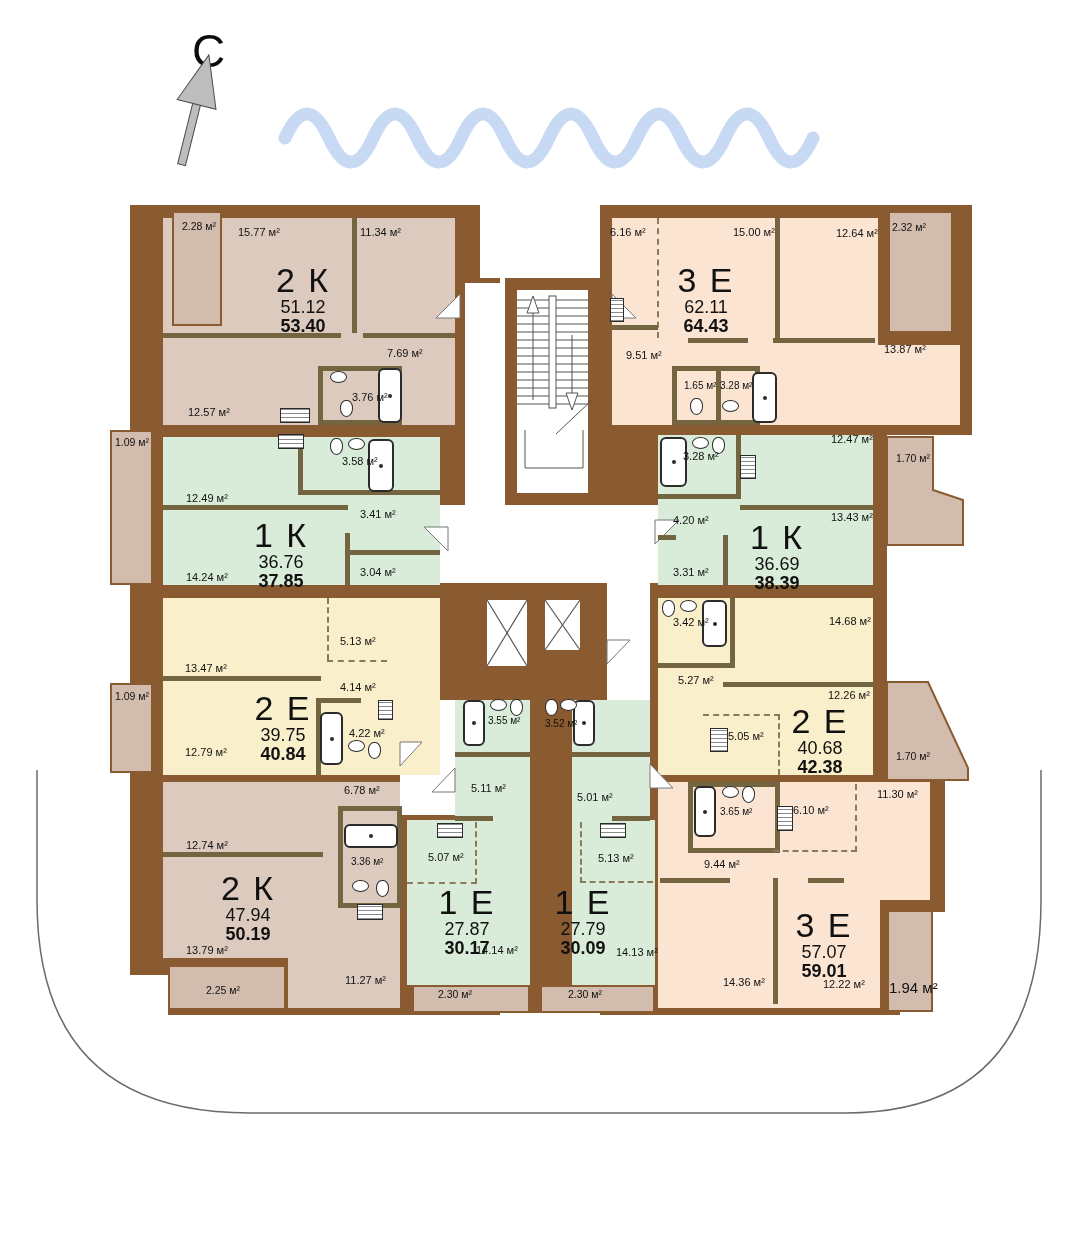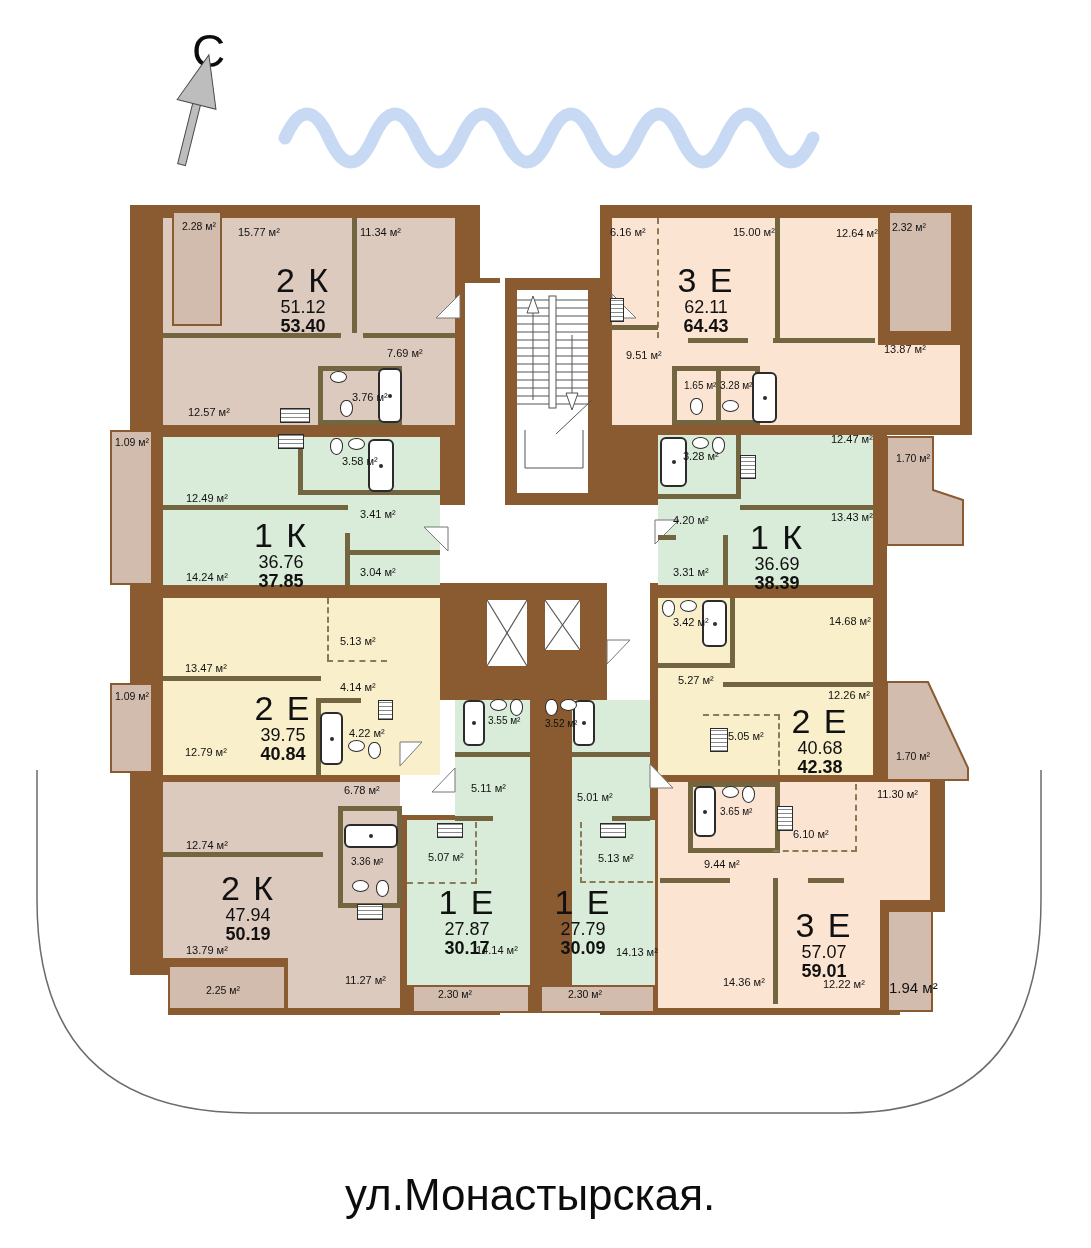--- a/index.html
+++ b/index.html
@@ -31,21 +31,20 @@
   .appl{position:absolute;background:#fff;border:1.5px solid #2b2b2b;box-sizing:border-box;
         background-image:repeating-linear-gradient(0deg,#8a8a8a 0 1px,transparent 1px 4px);}
   svg{position:absolute;left:0;top:0;pointer-events:none;}
 </style>
 </head>
 <body>
 
 <div id="stage">
 
   <div class="big-title" style="left:192px;top:24px;font-size:46px;">С</div>
-  <div class="big-title" style="left:345px;top:1170px;font-size:44px;">ул.Монастырская.</div>
 
   <div class="wall" style="left:130px;top:205px;width:370px;height:810px;"></div>
   <div class="wall" style="left:600px;top:205px;width:372px;height:230px;"></div>
   <div class="wall" style="left:600px;top:425px;width:287px;height:360px;"></div>
   <div class="wall" style="left:600px;top:780px;width:345px;height:132px;"></div>
   <div class="wall" style="left:600px;top:912px;width:300px;height:103px;"></div>
   <div class="wall" style="left:505px;top:278px;width:95px;height:227px;"></div>
   <div class="wall" style="left:453px;top:583px;width:152px;height:117px;"></div>
   <div class="wall" style="left:440px;top:695px;width:220px;height:125px;"></div>
   <div class="wall" style="left:400px;top:815px;width:260px;height:175px;"></div>
@@ -368,20 +367,20 @@
   <div class="room-label" style="left:476px;top:944px;">14.14 м²</div>
   <div class="room-label" style="left:438px;top:988px;font-size:10.5px;">2.30 м²</div>
 
   <div class="room-label" style="left:545px;top:718px;font-size:10px;">3.52 м²</div>
   <div class="room-label" style="left:554px;top:791px;padding-left:23px;">5.01 м²</div>
   <div class="room-label" style="left:598px;top:852px;">5.13 м²</div>
   <div class="room-label" style="left:616px;top:946px;">14.13 м²</div>
   <div class="room-label" style="left:568px;top:988px;font-size:10.5px;">2.30 м²</div>
 
   <div class="room-label" style="left:877px;top:788px;">11.30 м²</div>
-  <div class="room-label" style="left:793px;top:828px;">6.10 м²</div>
+  <div class="room-label" style="left:793px;top:804px;">6.10 м²</div>
   <div class="room-label" style="left:720px;top:806px;font-size:10px;">3.65 м²</div>
   <div class="room-label" style="left:704px;top:858px;">9.44 м²</div>
   <div class="room-label" style="left:723px;top:976px;">14.36 м²</div>
   <div class="room-label" style="left:823px;top:978px;">12.22 м²</div>
   <div class="room-label" style="left:889px;top:979px;font-size:15px;">1.94 м²</div>
 
 </div>
 
 </body></html>

